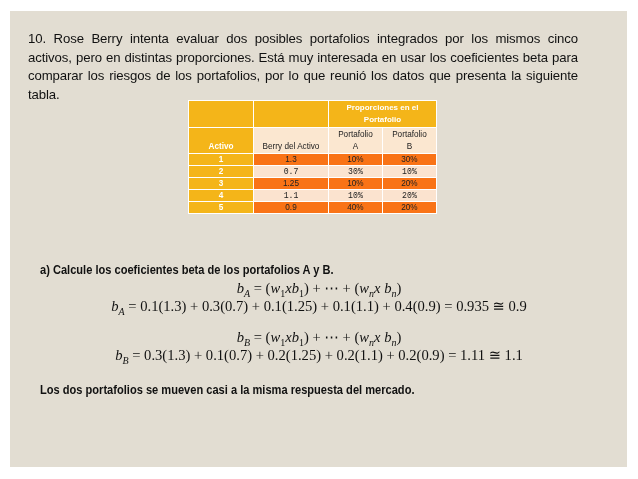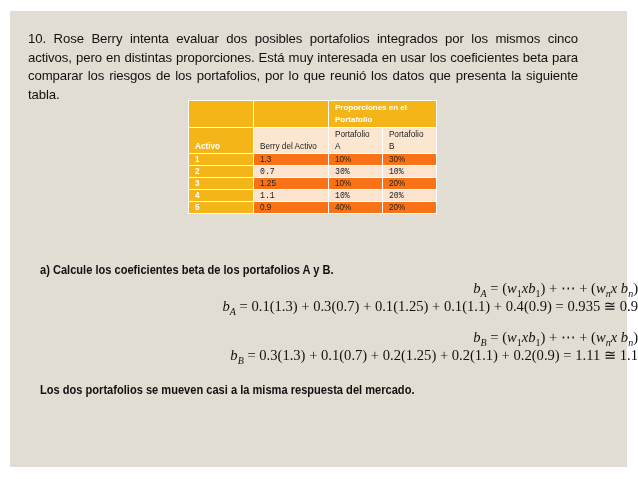--- a/index.html
+++ b/index.html
@@ -12,35 +12,35 @@
     position:absolute; left:28px; top:30px; width:550px;
     font-family:Liberation Sans, sans-serif;
     font-size:13.2px; line-height:18.6px; color:#111;
     text-align:justify; letter-spacing:-0.1px;
   }
   table.data {
     position:absolute; left:188px; top:100px; width:249px;
     border-collapse:collapse;
     font-family:"Liberation Sans", sans-serif; font-size:8.2px; color:#222;
   }
-  table.data td { border:1px solid #ffffff; padding:0 6px; text-align:left; }
+  table.data td { border:1px solid #ffffff; padding:0 6px; text-align:center; }
   .hdr-top td { background:#f4b519; height:26px; color:#fff; font-weight:bold; font-size:8px; line-height:12px;}
   .hdr-sub td { background:#fbe7d0; height:25px; vertical-align:bottom; padding-bottom:2px; line-height:12px;}
   .hdr-sub td.activo { background:#f4b519; color:#fff; font-weight:bold; }
   .row td { height:11px; line-height:11px; }
   .row td.idx { background:#f4b519; color:#fff; font-weight:bold; }
   .row.odd td:not(.idx) { background:#f97316; }
   .row.even td:not(.idx) { background:#fbe3cf;font-family:Liberation Mono, monospace; }
   .question {
     position:absolute; left:40px; top:263px;
     font-family:"Liberation Sans", sans-serif; font-size:12.6px; font-weight:bold; color:#111;
     transform:scaleX(0.88); transform-origin:left top;
   }
   .eq {
-    position:absolute; left:0; width:638px; text-align:right;
+    position:absolute; left:0; width:638px; text-align:center;
     font-family:"Liberation Serif", serif; font-size:14.6px; color:#111; white-space:nowrap;
   }
   .eq i { font-style:italic; }
   .conclusion {
     position:absolute; left:40px; top:383px;
     font-family:"Liberation Sans", sans-serif; font-size:12.6px; font-weight:bold; color:#111;
     transform:scaleX(0.88); transform-origin:left top;
   }
 </style>
 </head>

